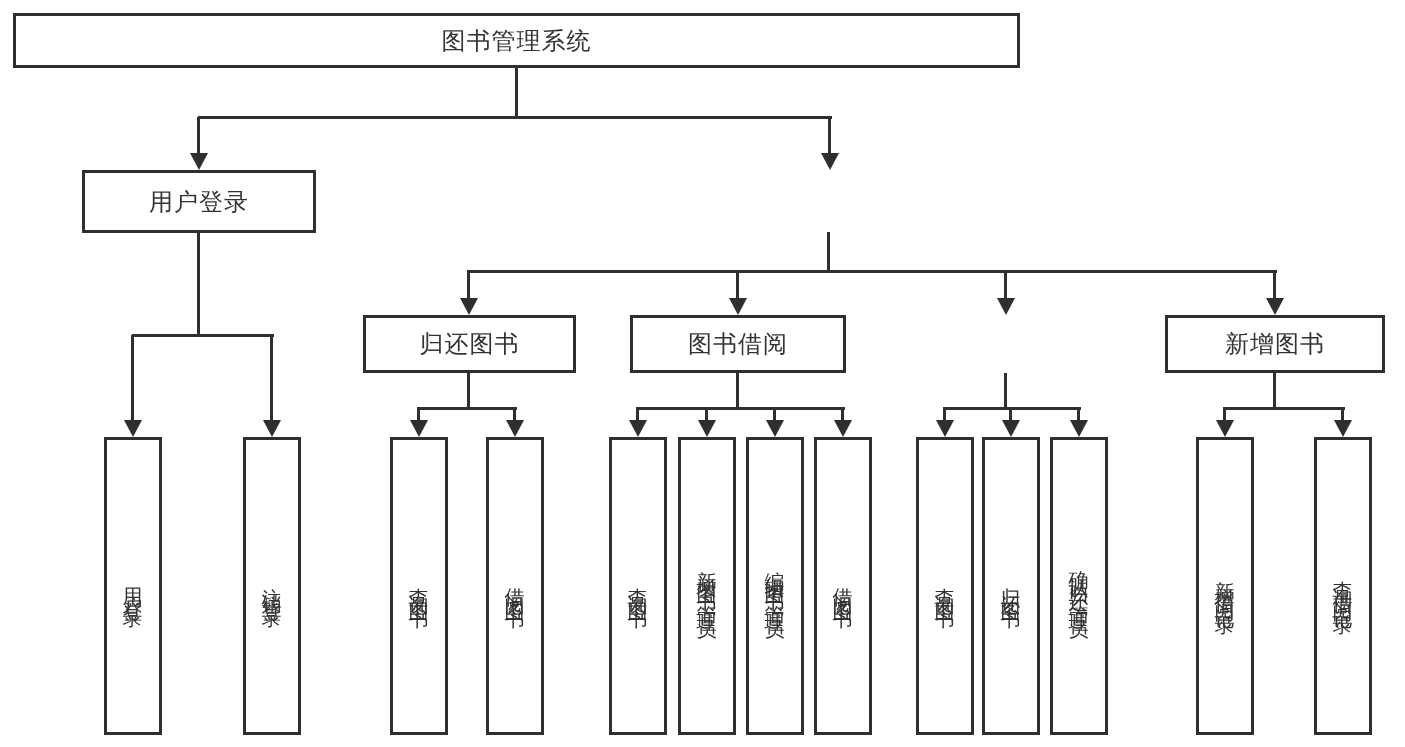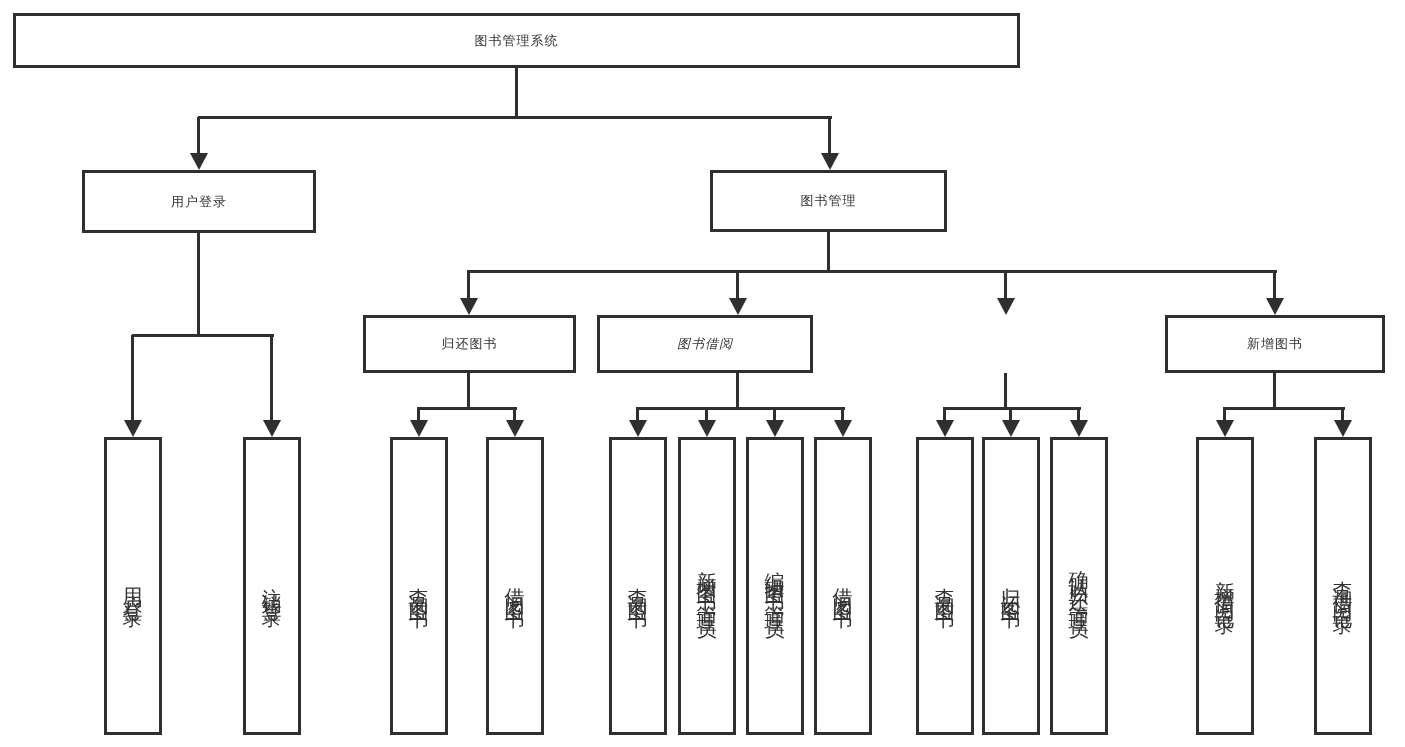--- a/index.html
+++ b/index.html
@@ -15,21 +15,21 @@
     background:var(--bg);
     overflow:hidden;
     font-family:"Liberation Sans","DejaVu Sans",sans-serif;
     color:var(--text);
   }
   .box{
     position:absolute;
     border:3px solid var(--line);
     background:#fff;
     display:flex;align-items:center;justify-content:center;
-    font-size:13px;
+    font-size:24px;
     letter-spacing:1px;
     box-sizing:content-box;
   }
   .vbox{font-size:20px;}
   .vtext{
     writing-mode:vertical-rl;
     text-orientation:upright;
     letter-spacing:7px;
     line-height:1;
     white-space:nowrap;
@@ -65,23 +65,20 @@
   <div class="v" style="left:515px;top:68px;height:49px;"></div>
   <div class="h" style="left:198px;top:116px;width:634px;"></div>
   <div class="v" style="left:197px;top:117px;height:36px;"></div>
   <div class="arrow" style="left:190px;top:153px;"></div>
   <div class="v" style="left:828px;top:117px;height:36px;"></div>
   <div class="arrow" style="left:821px;top:153px;"></div>
 
   <div class="box" style="left:82px;top:170px;width:228px;height:57px;">
     <span>用户登录</span>
   </div>
-  <div class="box" style="left:710px;top:170px;width:231px;height:56px;">
-    <span>图书管理</span>
-  </div>
 
   <div class="v" style="left:197px;top:233px;height:102px;"></div>
   <div class="h" style="left:132px;top:334px;width:142px;"></div>
   <div class="v" style="left:131px;top:335px;height:85px;"></div>
   <div class="arrow" style="left:124px;top:420px;"></div>
   <div class="v" style="left:270px;top:335px;height:85px;"></div>
   <div class="arrow" style="left:263px;top:420px;"></div>
 
   <div class="v" style="left:827px;top:232px;height:39px;"></div>
   <div class="h" style="left:467px;top:270px;width:810px;"></div>
@@ -90,21 +87,21 @@
   <div class="v" style="left:736px;top:271px;height:28px;"></div>
   <div class="arrow" style="left:729px;top:298px;"></div>
   <div class="v" style="left:1004px;top:271px;height:28px;"></div>
   <div class="arrow" style="left:997px;top:298px;"></div>
   <div class="v" style="left:1273px;top:271px;height:28px;"></div>
   <div class="arrow" style="left:1266px;top:298px;"></div>
 
   <div class="box" style="left:363px;top:315px;width:207px;height:52px;">
     <span>归还图书</span>
   </div>
-  <div class="box" style="left:597px;top:315px;width:210px;height:52px;font-style:italic;">
+  <div class="box" style="left:630px;top:315px;width:210px;height:52px;">
     <span>图书借阅</span>
   </div>
   <div class="box" style="left:1165px;top:315px;width:214px;height:52px;">
     <span>新增图书</span>
   </div>
 
   <div class="v" style="left:467px;top:373px;height:36px;"></div>
   <div class="h" style="left:417px;top:407px;width:100px;"></div>
   <div class="v" style="left:417px;top:408px;height:12px;"></div>
   <div class="arrow" style="left:410px;top:420px;"></div>

